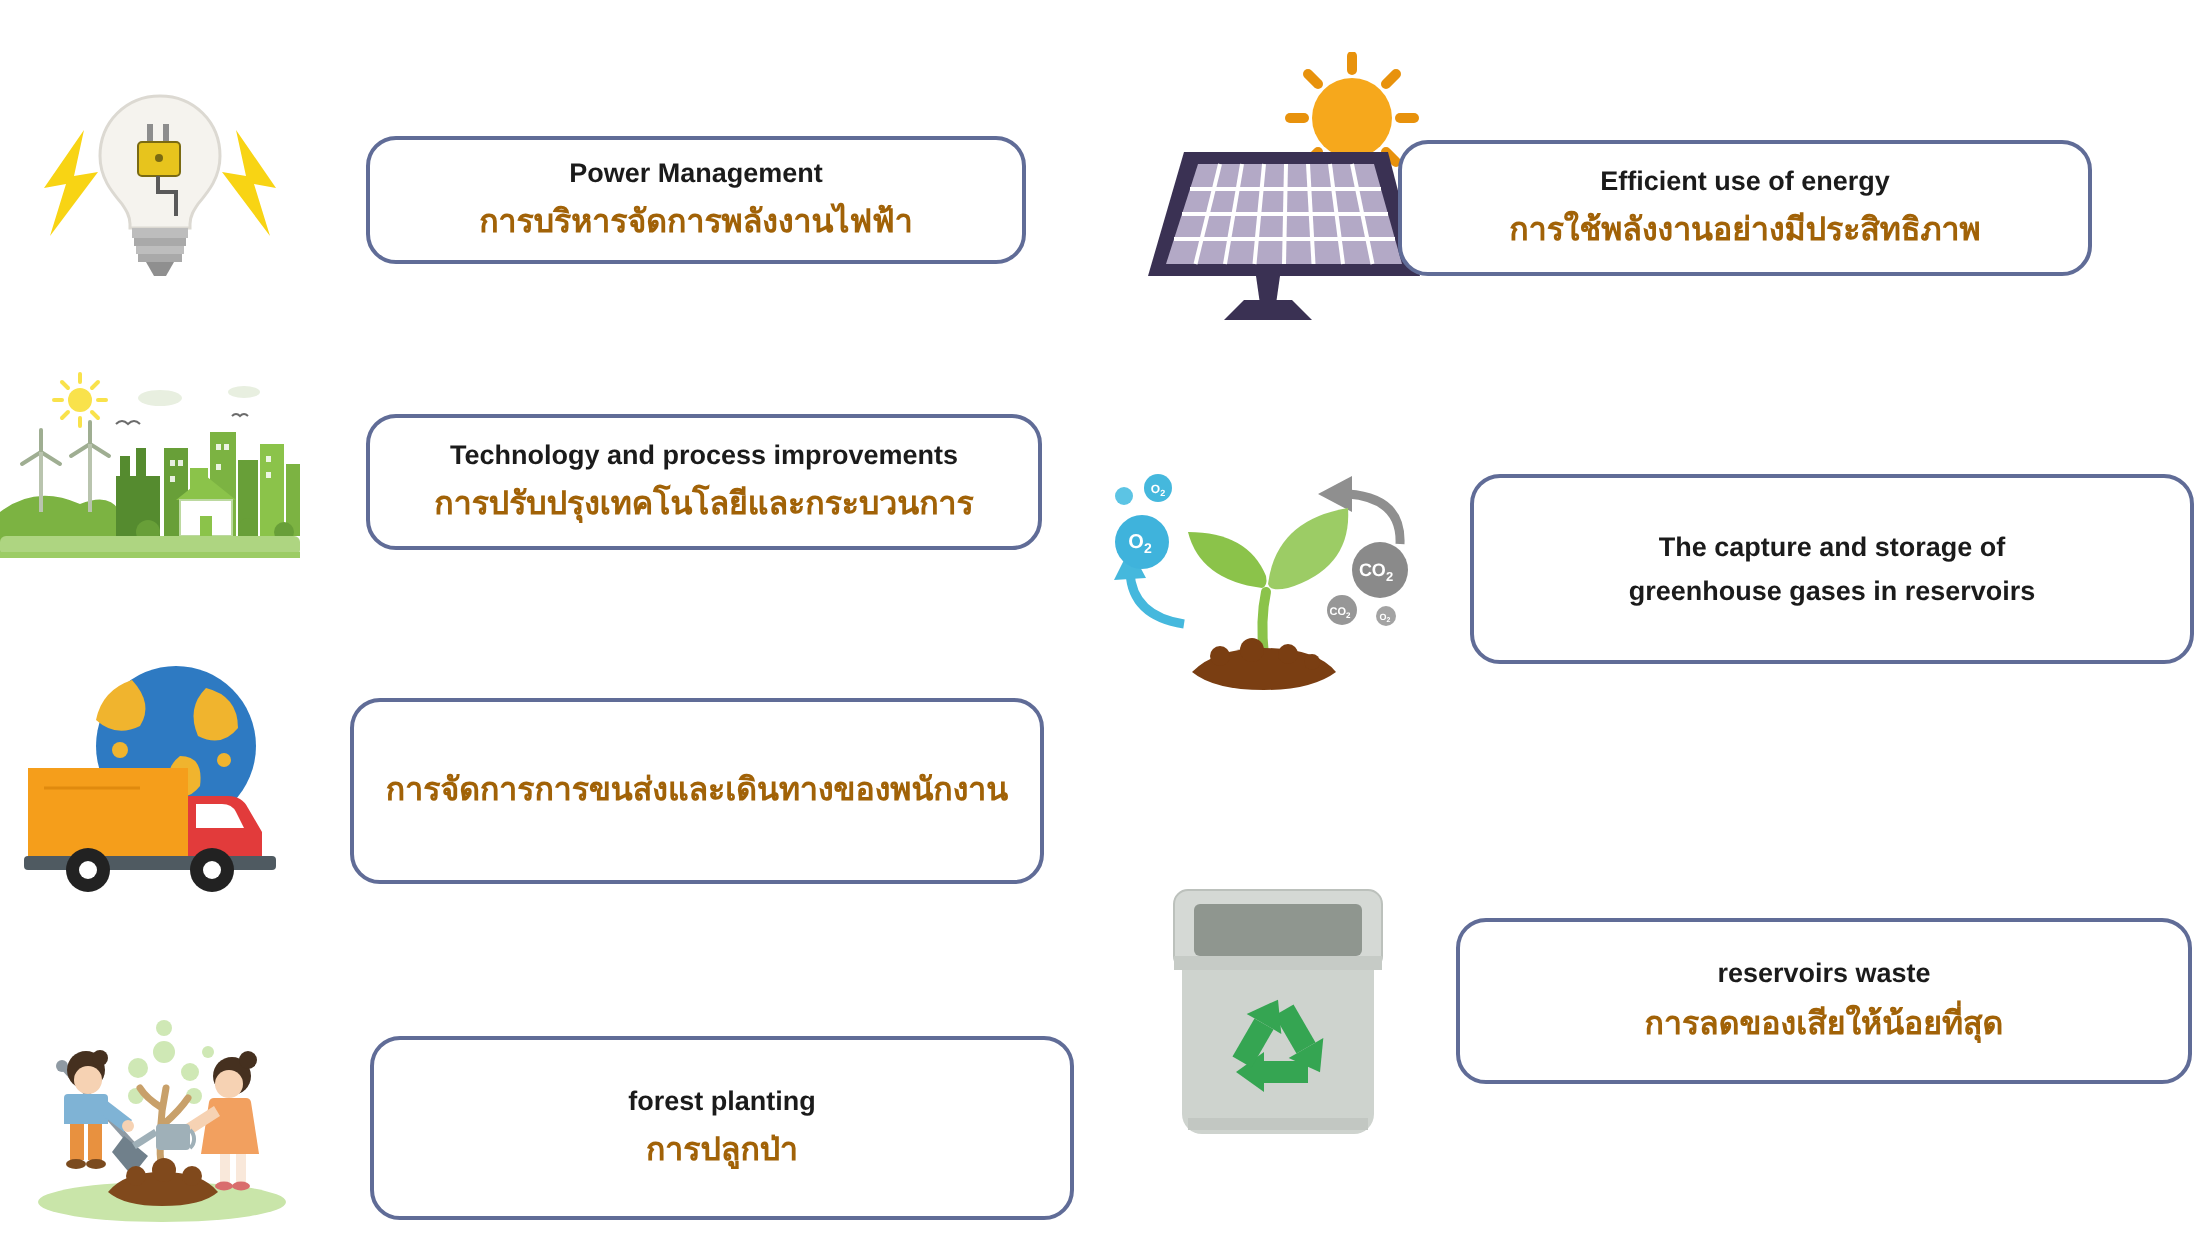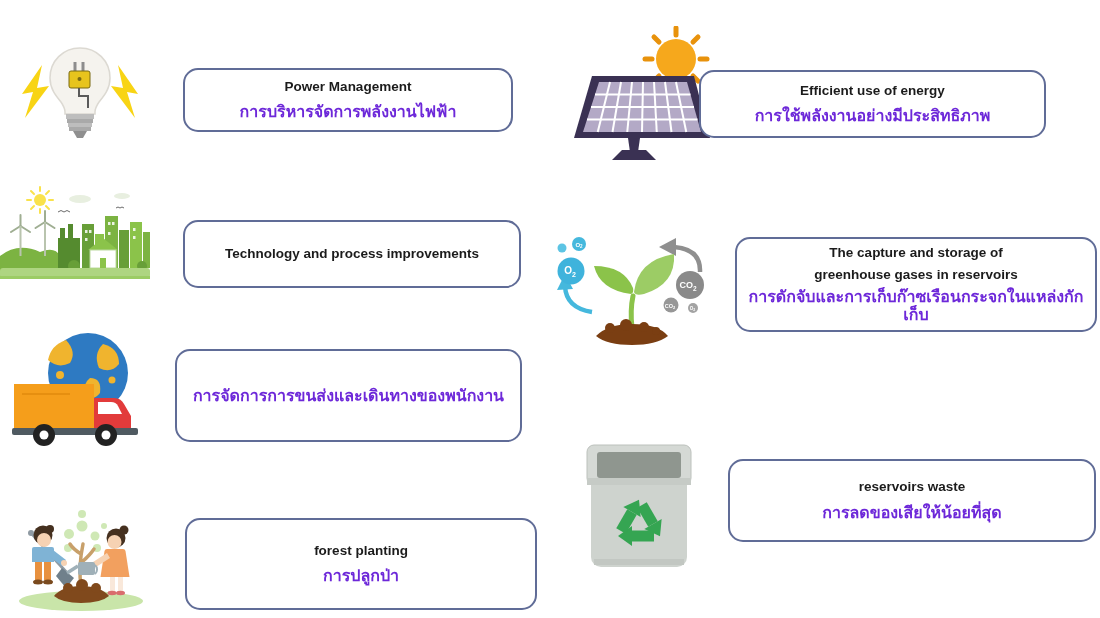--- a/index.html
+++ b/index.html
@@ -9,21 +9,21 @@
   }
   .icon-wrap { position:absolute; }
   .tbox {
     position:absolute; box-sizing:border-box;
     border:2px solid #606c97; border-radius:15px; background:#ffffff;
     display:flex; flex-direction:column; align-items:center; justify-content:center;
     gap:9px; text-align:center; padding:4px 10px;
   }
   .tbox.tight { gap:6px; }
   .en { font-weight:bold; font-size:13.5px; color:#1b1b1b; line-height:1.15; }
-  .th { font-weight:600; font-size:16px; color:#6d28d9; line-height:1.1; }
+  .th { font-weight:600; font-size:16px; color:#a16207; line-height:1.1; }
 </style>
 </head>
 <body>
 
 <div id="canvas">
 
   <div class="icon-wrap" style="left:15px; top:38px; width:130px; height:112px;">
     <svg width="130" height="112" viewBox="0 0 130 112">
       <polygon points="27,27 7,56 18,54 10,80 34,48 22,50" fill="#f8d414"></polygon>
       <polygon points="103,27 123,56 112,54 120,80 96,48 108,50" fill="#f8d414"></polygon>
@@ -95,22 +95,23 @@
       <polygon points="88,64 103,52 118,64" fill="#8bc34a"></polygon>
       <rect x="90" y="64" width="26" height="18" fill="#ffffff" stroke="#bcd9a0"></rect>
       <rect x="100" y="72" width="6" height="10" fill="#8bc34a"></rect>
       <circle cx="74" cy="80" r="6" fill="#689f38"></circle>
       <circle cx="124" cy="78" r="5" fill="#689f38"></circle>
       <circle cx="142" cy="80" r="5" fill="#689f38"></circle>
       <rect x="0" y="82" width="150" height="10" rx="3" fill="#aed581"></rect>
       <rect x="0" y="90" width="150" height="3" fill="#9ccc65"></rect>
     </svg>
   </div>
-  <div class="tbox" style="left:183px; top:220px; width:338px; height:68px;">
+  <div class="tbox" style="left:183px; top:207px; width:338px; height:68px;">
     <div class="en">Technology and process improvements</div>
+    <div class="th">การปรับปรุงเทคโนโลยีและกระบวนการ</div>
   </div>
 
   <div class="icon-wrap" style="left:8px; top:328px; width:135px; height:122px;">
     <svg width="135" height="122" viewBox="0 0 135 122">
       <circle cx="80" cy="45" r="40" fill="#2e7ac2"></circle>
       <g fill="#f0b42e">
         <path d="M58,12 q-15,5 -18,20 q10,9 22,3 q7,-11 -4,-23 z"></path>
         <path d="M95,16 q16,4 16,20 q-8,10 -20,4 q-6,-14 4,-24 z"></path>
         <path d="M82,50 q12,0 10,15 q-7,9 -15,2 q-3,-11 5,-17 z"></path>
         <circle cx="52" cy="47" r="4"></circle>
@@ -239,21 +240,20 @@
       <path d="M44,108 q12,-12 36,-12 q26,0 36,12 q-12,9 -36,9 q-25,0 -36,-9 z" fill="#7a3e12"></path>
       <circle cx="58" cy="100" r="5" fill="#7a3e12"></circle>
         <circle cx="74" cy="97" r="6" fill="#7a3e12"></circle>
       <circle cx="92" cy="99" r="5" fill="#7a3e12"></circle>
         <circle cx="104" cy="103" r="4" fill="#7a3e12"></circle>
     </svg>
   </div>
   <div class="tbox tight" style="left:735px; top:237px; width:362px; height:95px;">
     <div class="en">The capture and storage of</div>
     <div class="en">greenhouse gases in reservoirs</div>
-    <div class="th">การดักจับและการเก็บก๊าซเรือนกระจกในแหล่งกักเก็บ</div>
   </div>
 
   <div class="icon-wrap" style="left:584px; top:442px; width:110px; height:134px;">
     <svg width="110" height="134" viewBox="0 0 110 134">
       <defs>
         <g id="rec-arm" fill="#35a552">
           <rect x="-15" y="-5.5" width="22" height="11"></rect>
           <polygon points="7,-10 7,10 21,0"></polygon>
         </g>
       </defs>

